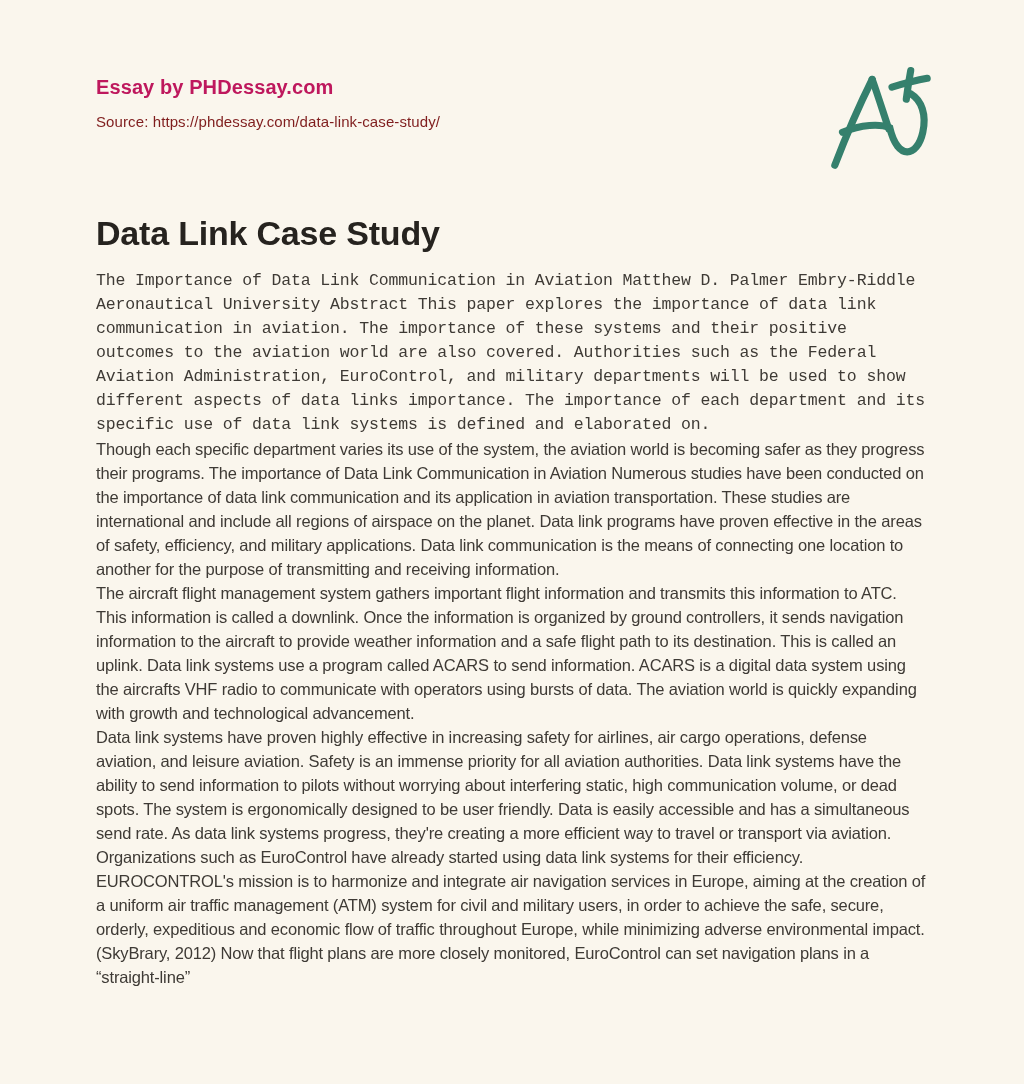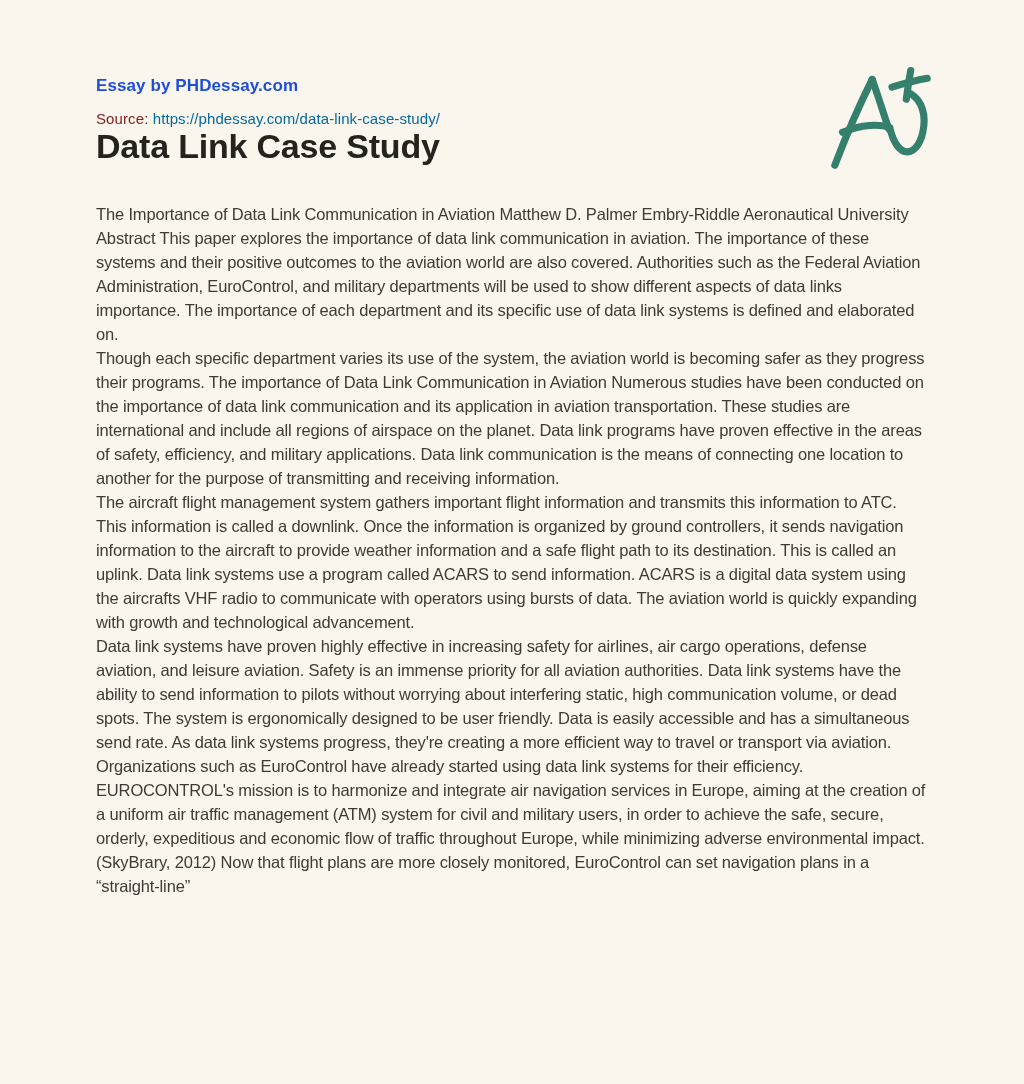--- a/index.html
+++ b/index.html
@@ -16,59 +16,60 @@
   .page {
     position: relative;
     width: 1024px;
     height: 1084px;
     padding: 76px 94px 0 96px;
   }
   .page-header {
     position: relative;
   }
   .site-title {
-    font-size: 17px;
+    font-size: 20px;
     font-weight: 700;
-    color: #1d4ed8;
+    color: #be185d;
     letter-spacing: 0.1px;
   }
   .source-line {
     margin-top: 14px;
     font-size: 15px;
     letter-spacing: 0.1px;
   }
   .source-label {
     color: #7f1d1d;
   }
   .source-link {
-    color: #0369a1;
+    color: #7f1d1d;
     text-decoration: none;
   }
   .logo {
     position: absolute;
     top: -12px;
     right: -6px;
     width: 110px;
     height: 110px;
   }
   .logo svg { width: 100%; height: 100%; }
   .essay-title {
+    margin-top: 84px;
     font-size: 34px;
     font-weight: 700;
     color: #26231f;
     letter-spacing: -0.2px;
   }
   .essay-body p {
     font-size: 16.5px;
     line-height: 24px;
     letter-spacing: -0.15px;
     color: #3e3a35;
     max-width: 836px;
   }
-  .essay-title + p { margin-top: 36px; }
+  .essay-title + p { margin-top: 16px; font-family: Liberation Mono, monospace; }
   .essay-body p + p { }
 </style>
 </head>
 <body>
 
 <div class="page">
 
   <header class="page-header">
     <div class="header-left">
       <h2 class="site-title">Essay by PHDessay.com</h2>

